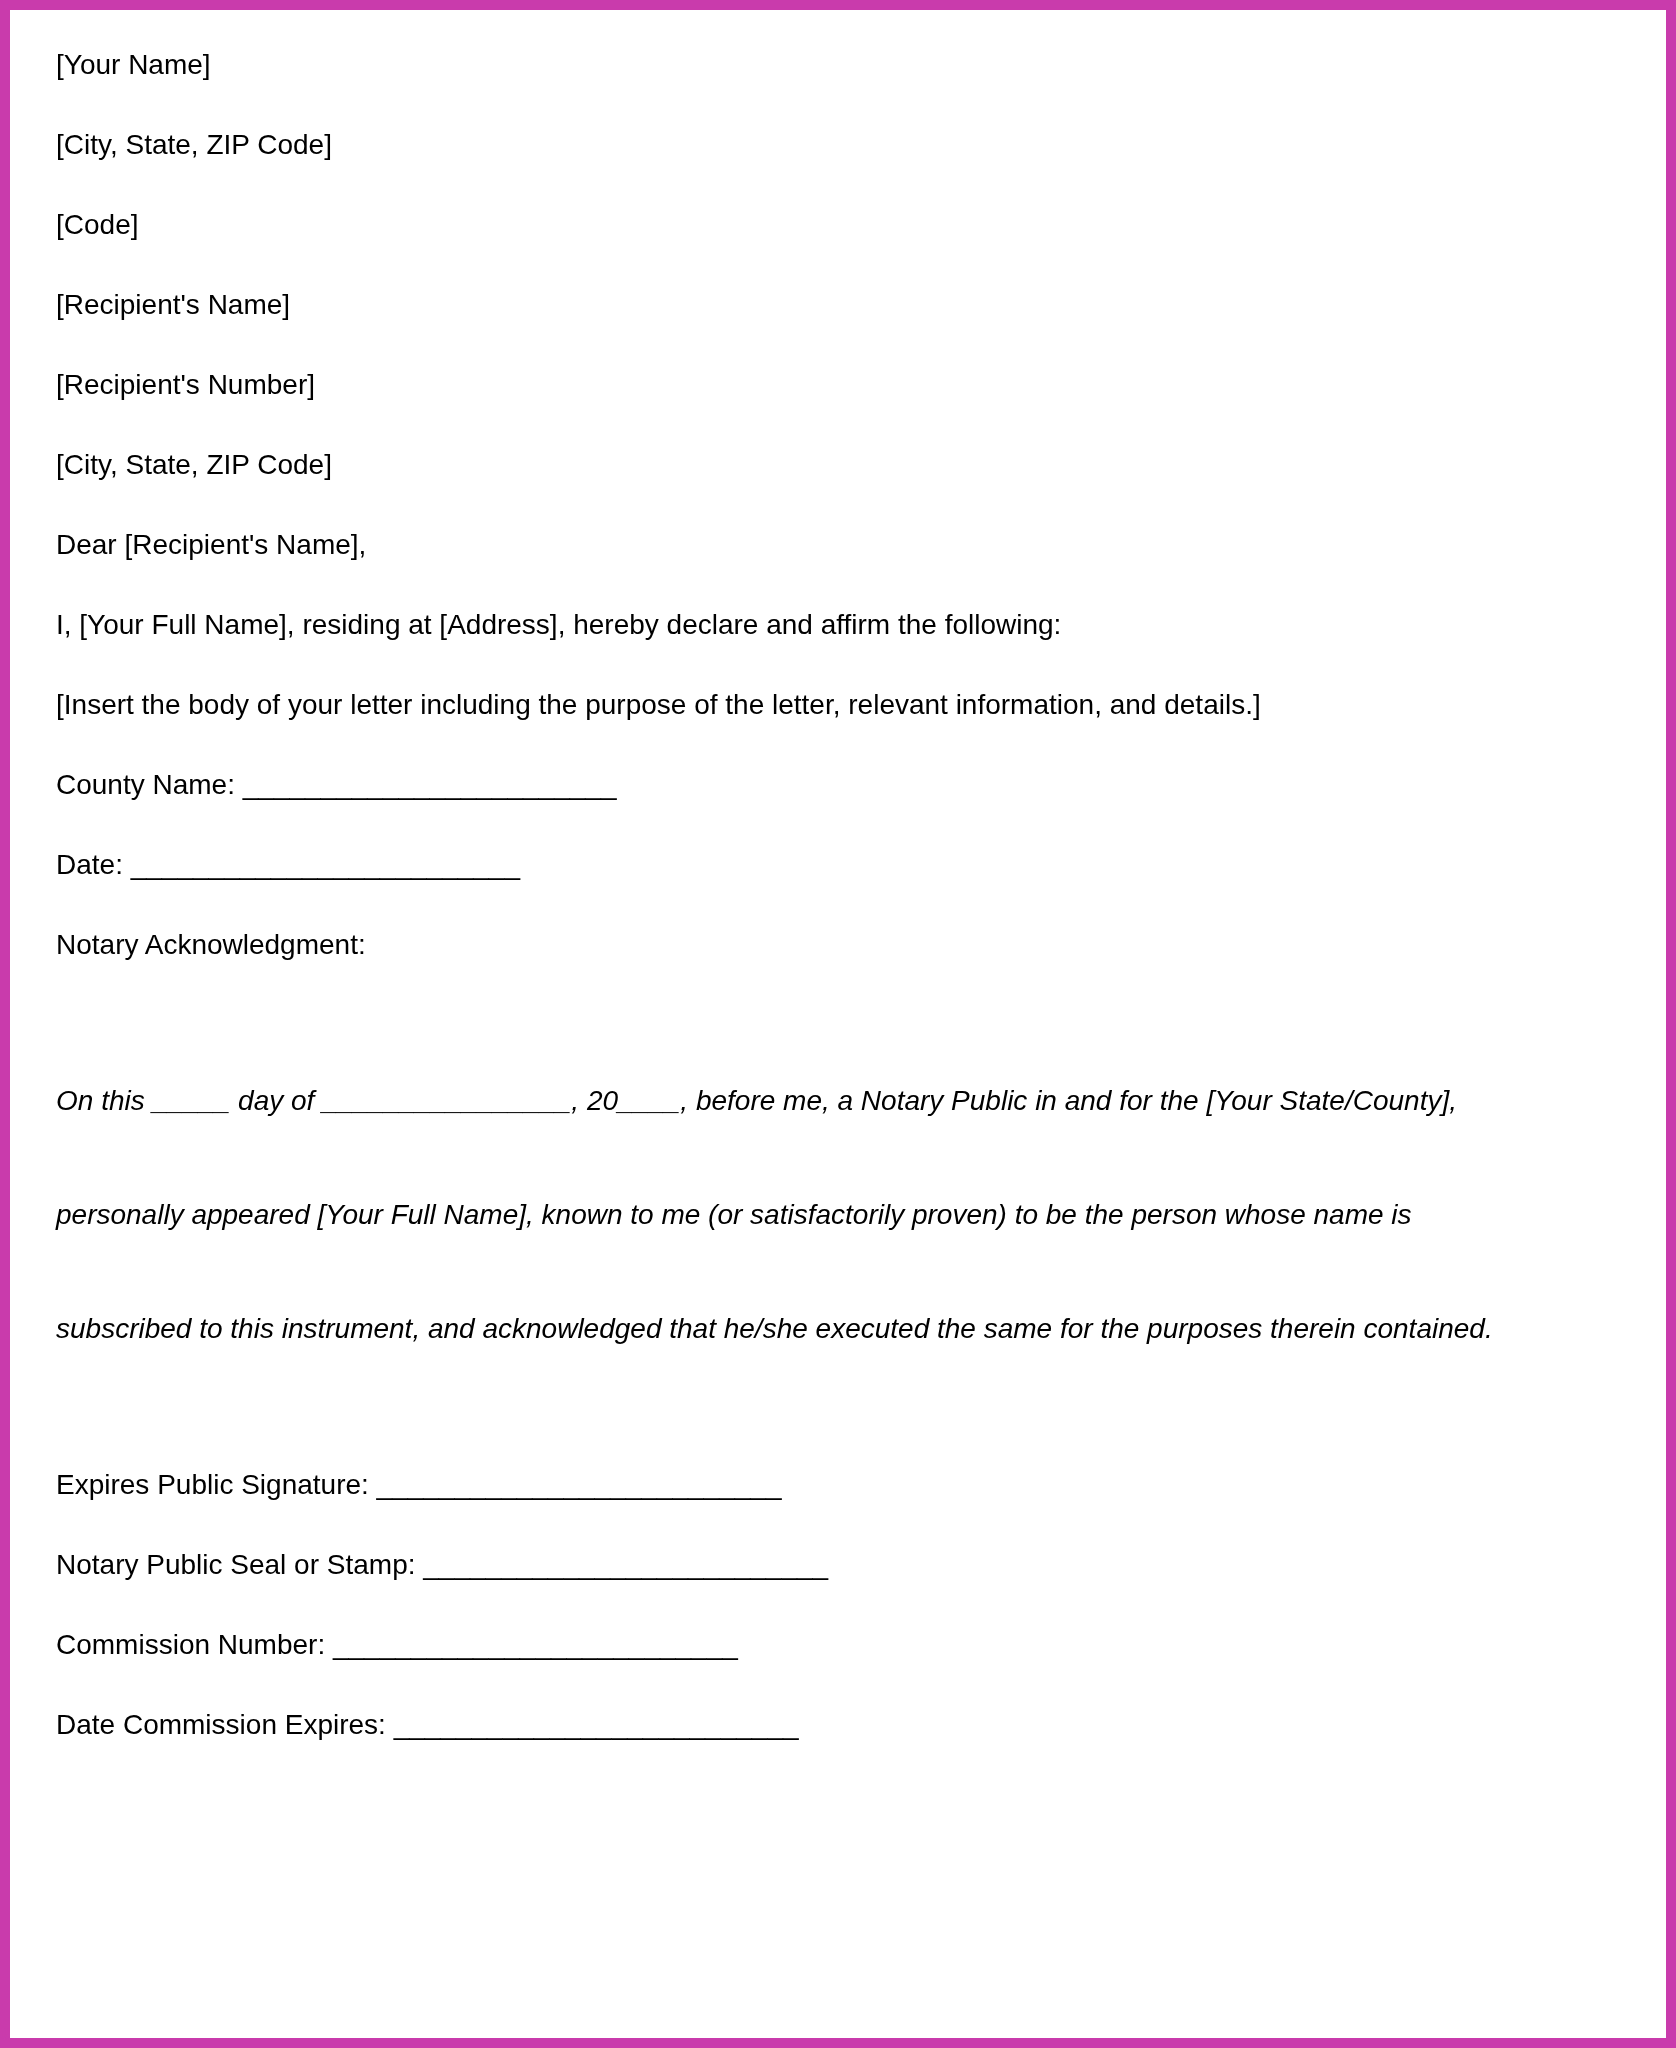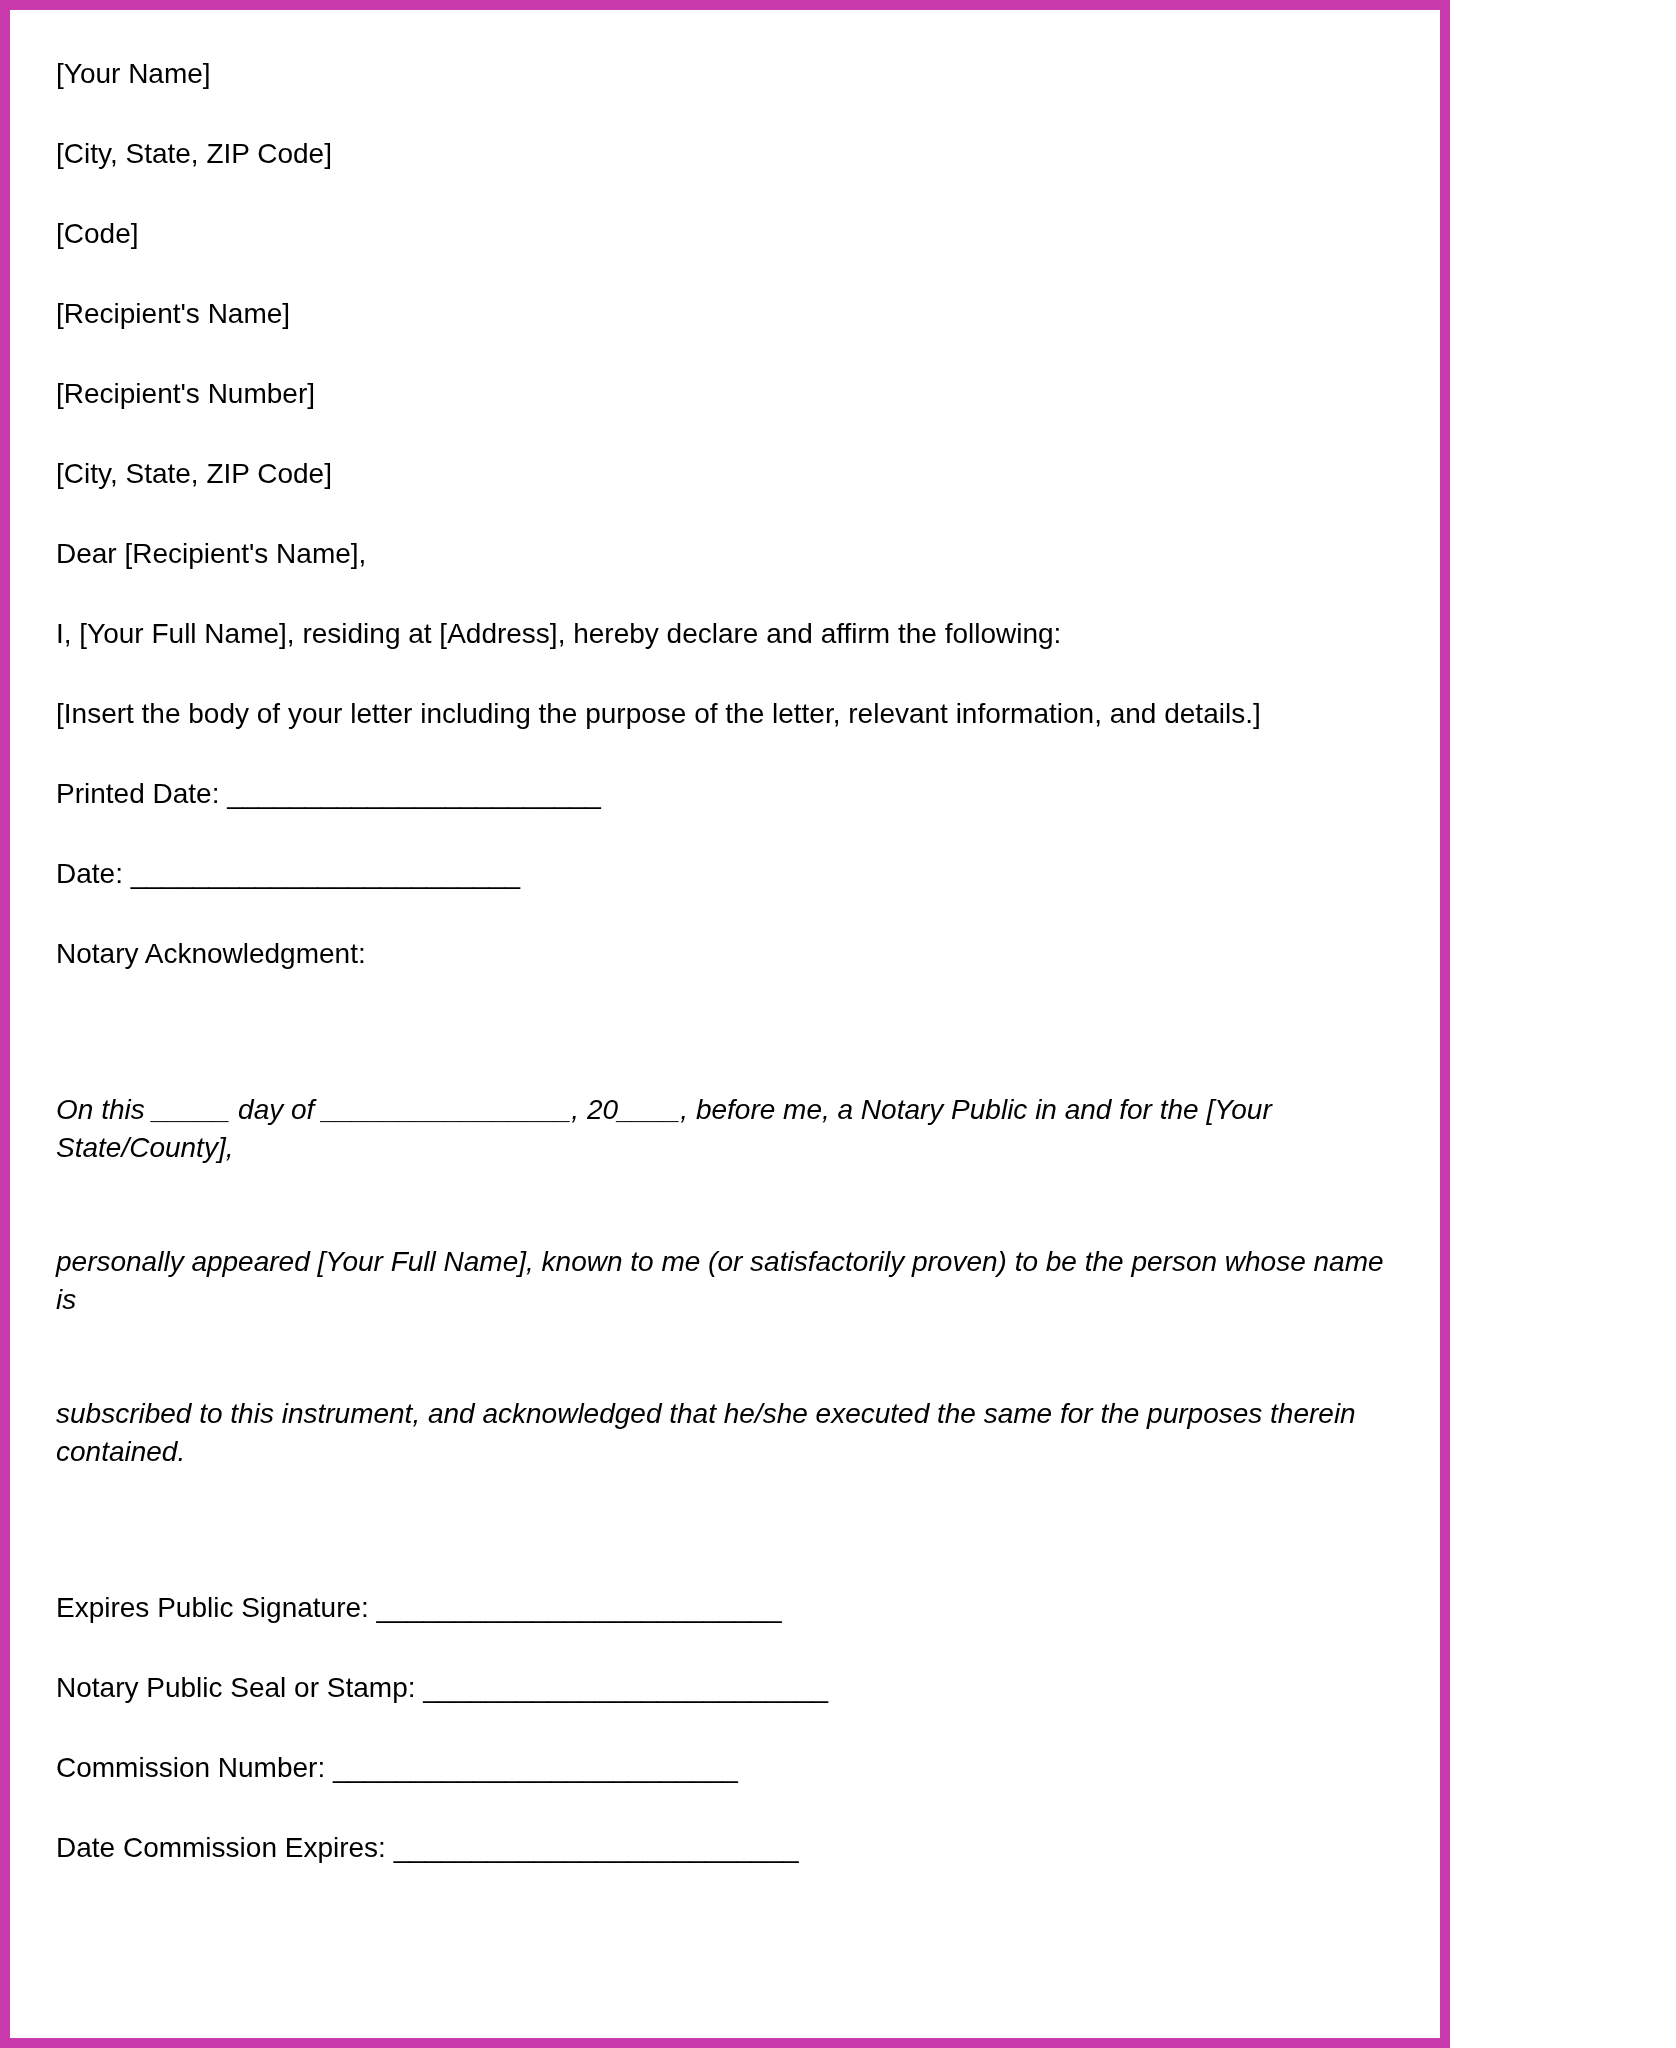--- a/index.html
+++ b/index.html
@@ -1,26 +1,26 @@
 <!DOCTYPE html>
 <html><head>
 <meta charset="utf-8">
 <style>
   html, body {
     margin: 0;
     padding: 0;
     background: #ffffff;
   }
   .page {
-    width: 1450px;
+    width: 1676px;
     height: 2048px;
     box-sizing: border-box;
     border: 10px solid #c93bac;
     background: #ffffff;
-    padding: 45px 40px 0 46px;
+    padding: 36px 40px 0 46px;
     overflow: hidden;
     font-family: "Liberation Sans", sans-serif;
     font-size: 28px;
     line-height: 38px;
     color: #000000;
   }
   .page p {
     margin: 0 0 42px 0;
     white-space: pre-wrap;
   }
@@ -38,21 +38,21 @@
   <p>[City, State, ZIP Code]</p>
   <p>[Code]</p>
   <p>[Recipient's Name]</p>
   <p>[Recipient's Number]</p>
   <p>[City, State, ZIP Code]</p>
 
   <p>Dear [Recipient's Name],</p>
   <p>I, [Your Full Name], residing at [Address], hereby declare and affirm the following:</p>
   <p>[Insert the body of your letter including the purpose of the letter, relevant information, and details.]</p>
 
-  <p>Printed Date: ________________________</p>
+  <p>County Name: ________________________</p>
   <p>Date: _________________________</p>
 
   <p>Notary Acknowledgment:</p>
 
   <p>
     <span class="wrapline">On this _____ day of ________________, 20____, before me, a Notary Public in and for the [Your State/County],</span>
     <span class="wrapline">personally appeared [Your Full Name], known to me (or satisfactorily proven) to be the person whose name is</span>
     <span class="wrapline">subscribed to this instrument, and acknowledged that he/she executed the same for the purposes therein contained.</span>
   </p>
 

